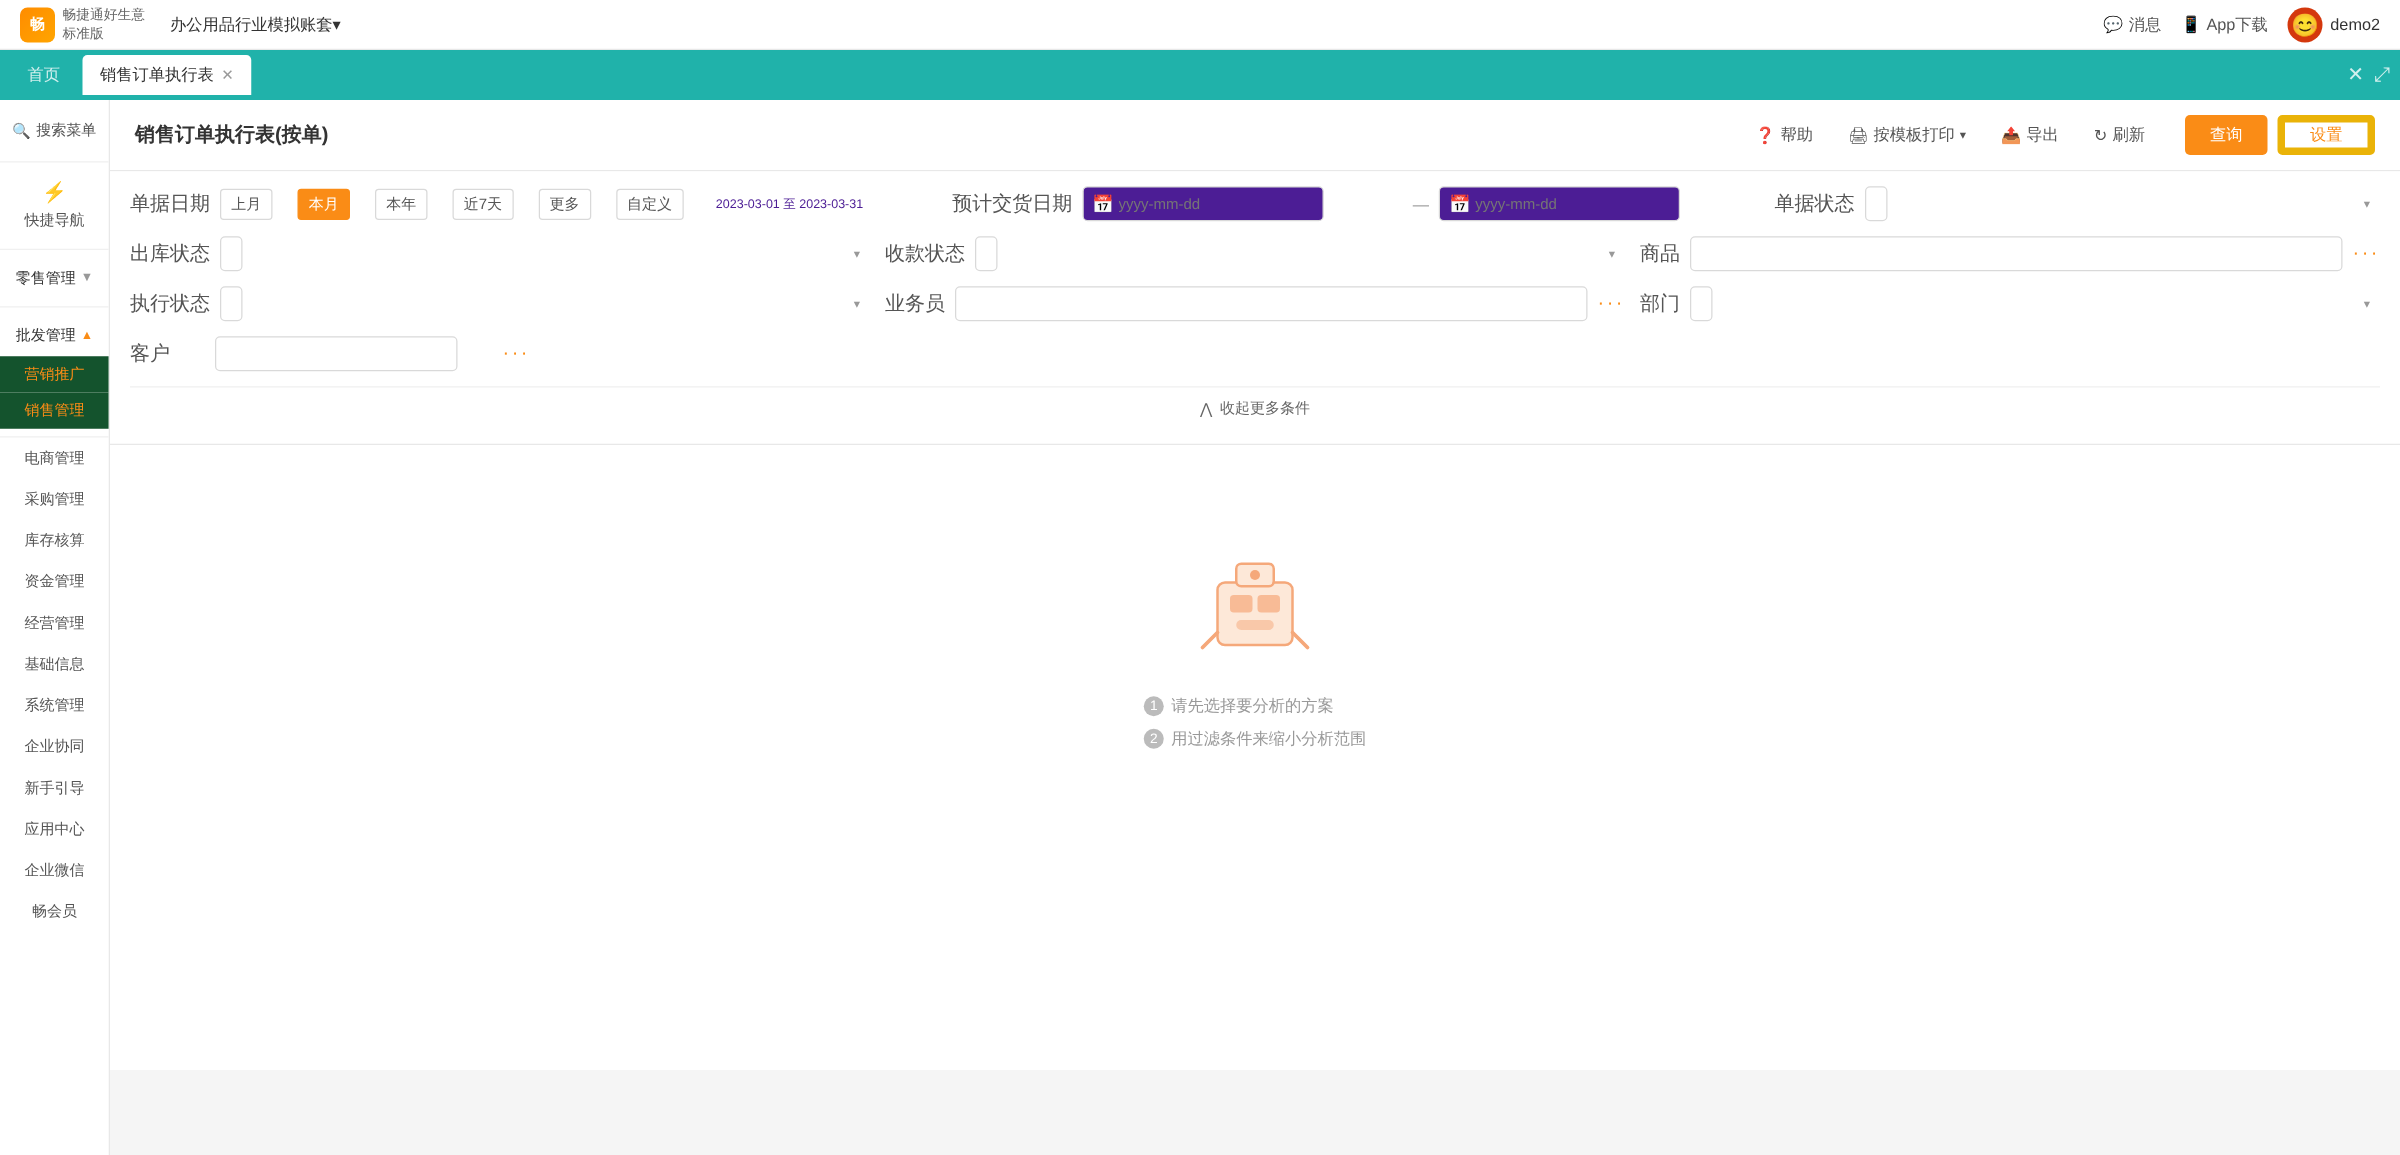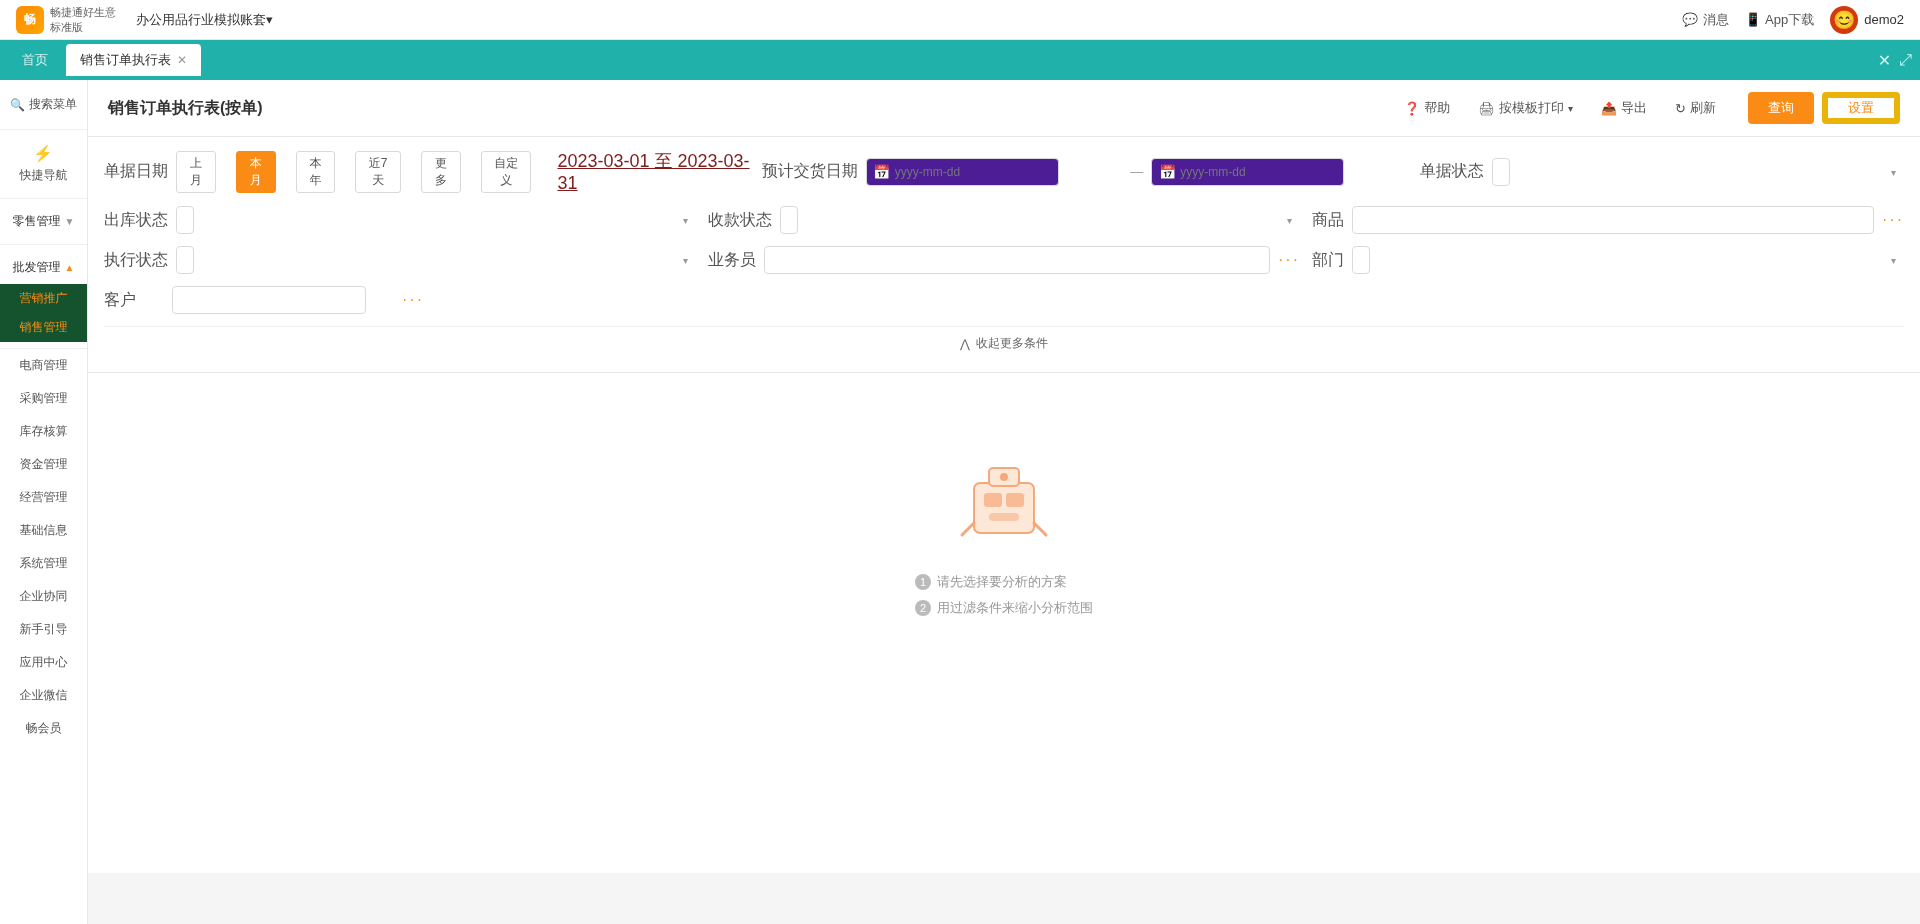--- a/index.html
+++ b/index.html
@@ -161,21 +161,21 @@
     .filter-schema-item .dot { width: 8px; height: 8px; border-radius: 50%; background: #fa8c16; }
     .owe-item { display: flex; align-items: center; gap: 6px; padding: 4px 8px; margin-left: 8px; border-radius: 4px; cursor: pointer; color: #555; font-size: 12px; }
 
     .filter-right { flex: 1; padding: 12px 16px; }
     .filter-row { display: flex; align-items: center; gap: 12px; margin-bottom: 12px; }
     .filter-item { display: flex; align-items: center; gap: 8px; flex: 1; }
     .filter-label { font-size: 16px; color: #555; white-space: nowrap; min-width: fit-content; font-family: Liberation Mono, monospace; }
     .filter-date-group { display: flex; align-items: center; gap: 20px; flex: 1; }
     .date-btn { padding: 3px 8px; border-radius: 3px; font-size: 12px; cursor: pointer; border: 1px solid #d9d9d9; background: #fff; color: #555; }
     .date-btn.active { background: #fa8c16; color: white; border-color: #fa8c16; }
-    .date-range { display: flex; align-items: center; gap: 4px; margin-left: 6px; font-size: 18px; color: #7f1d1d; text-decoration: underline; }
+    .date-range { display: flex; align-items: center; gap: 4px; margin-left: 6px; font-size: 10px; color: #4c1d95; }
     .filter-input {
       flex: 1; height: 28px; border: 1px solid #d9d9d9; border-radius: 4px;
       padding: 0 8px; font-size: 13px; color: #333; background: #fff;
     }
     .filter-select {
       flex: 1; height: 28px; border: 1px solid #d9d9d9; border-radius: 4px;
       padding: 0 8px; font-size: 13px; color: #333; background: #fff;
       appearance: none; cursor: pointer;
     }
     .filter-select-wrap { flex: 1; position: relative; }

